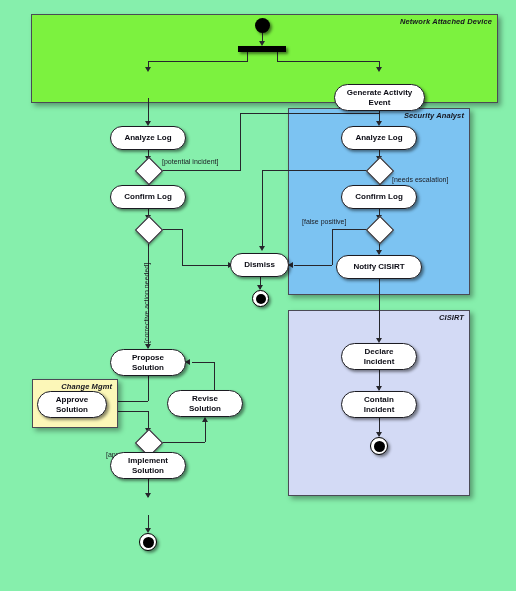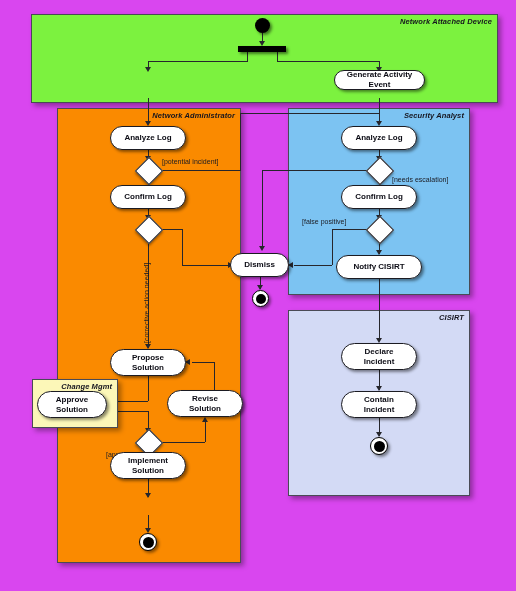--- a/index.html
+++ b/index.html
@@ -7,21 +7,21 @@
     padding: 0;
     background: #ffffff;
   }
   body {
     font-family: "Liberation Sans", sans-serif;
   }
   #canvas {
     position: relative;
     width: 516px;
     height: 591px;
-    background: #d946ef;
+    background: #86efac;
     overflow: hidden;
   }
   .lane {
     position: absolute;
     box-sizing: border-box;
     border: 1px solid #4a4a55;
     box-shadow: 3px 3px 5px rgba(0,0,0,0.35);
   }
   .lane-title {
     position: absolute;
@@ -146,23 +146,20 @@
 </style>
 </head>
 <body>
 
 <div id="canvas">
 
   <div class="lane lane-green" style="left:31px; top:14px; width:467px; height:89px;">
     <div class="lane-title">Network Attached Device</div>
   </div>
 
-  <div class="lane lane-orange" style="left:57px; top:108px; width:184px; height:455px;">
-    <div class="lane-title">Network Administrator</div>
-  </div>
 
   <div class="lane lane-blue" style="left:288px; top:108px; width:182px; height:187px;">
     <div class="lane-title">Security Analyst</div>
   </div>
 
   <div class="lane lane-purple" style="left:288px; top:310px; width:182px; height:186px;">
     <div class="lane-title">CISIRT</div>
   </div>
 
   <div class="lane lane-yellow" style="left:32px; top:379px; width:86px; height:49px; z-index:5;">
@@ -179,21 +176,21 @@
   <div class="edge h" style="left:148px; top:61px; width:100px;"></div>
   <div class="edge v" style="left:148px; top:61px; height:9px;"></div>
   <div class="arrow down" style="left:145px; top:67px;"></div>
 
   <div class="edge v" style="left:277px; top:52px; height:9px;"></div>
   <div class="edge h" style="left:277px; top:61px; width:102px;"></div>
   <div class="edge v" style="left:379px; top:61px; height:9px;"></div>
   <div class="arrow down" style="left:376px; top:67px;"></div>
 
 
-  <div class="node" style="left:334px; top:70px; width:91px; height:20px;">Generate Activity
+  <div class="node" style="left:334px; top:84px; width:91px; height:27px;">Generate Activity
 Event</div>
 
   <div class="edge v" style="left:148px; top:98px; height:26px;"></div>
   <div class="arrow down" style="left:145px; top:121px;"></div>
 
   <div class="edge v" style="left:379px; top:98px; height:26px;"></div>
   <div class="arrow down" style="left:376px; top:121px;"></div>
 
   <div class="node" style="left:110px; top:126px; width:76px; height:24px;">Analyze Log</div>
 

